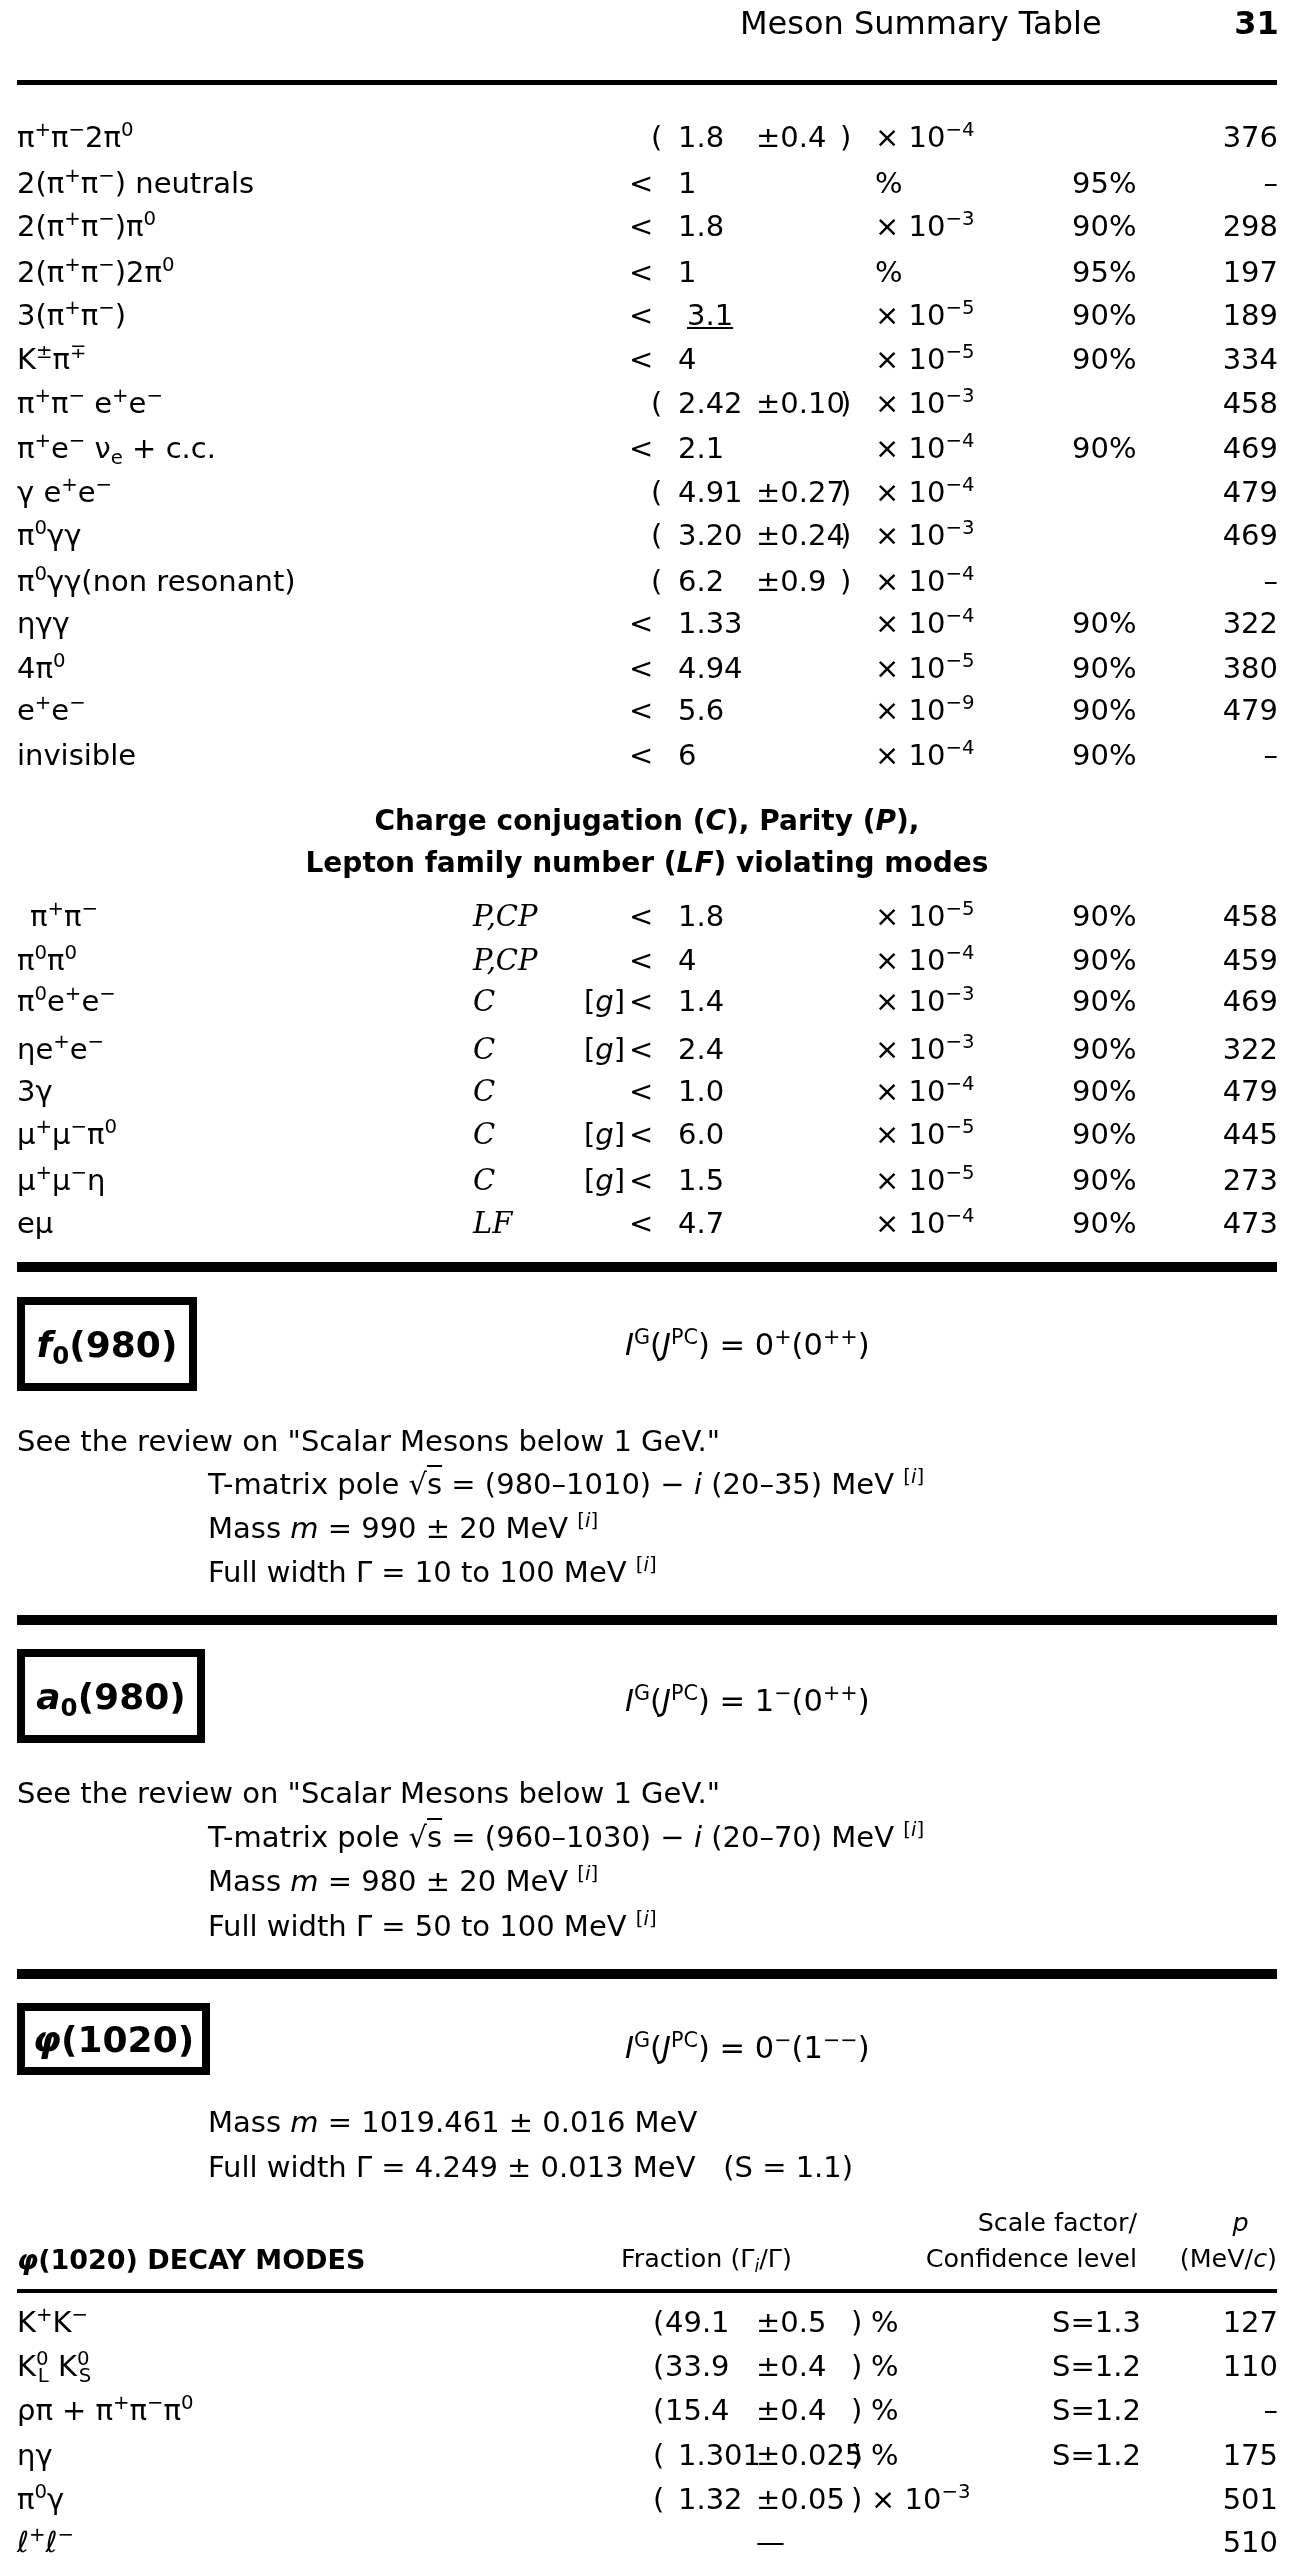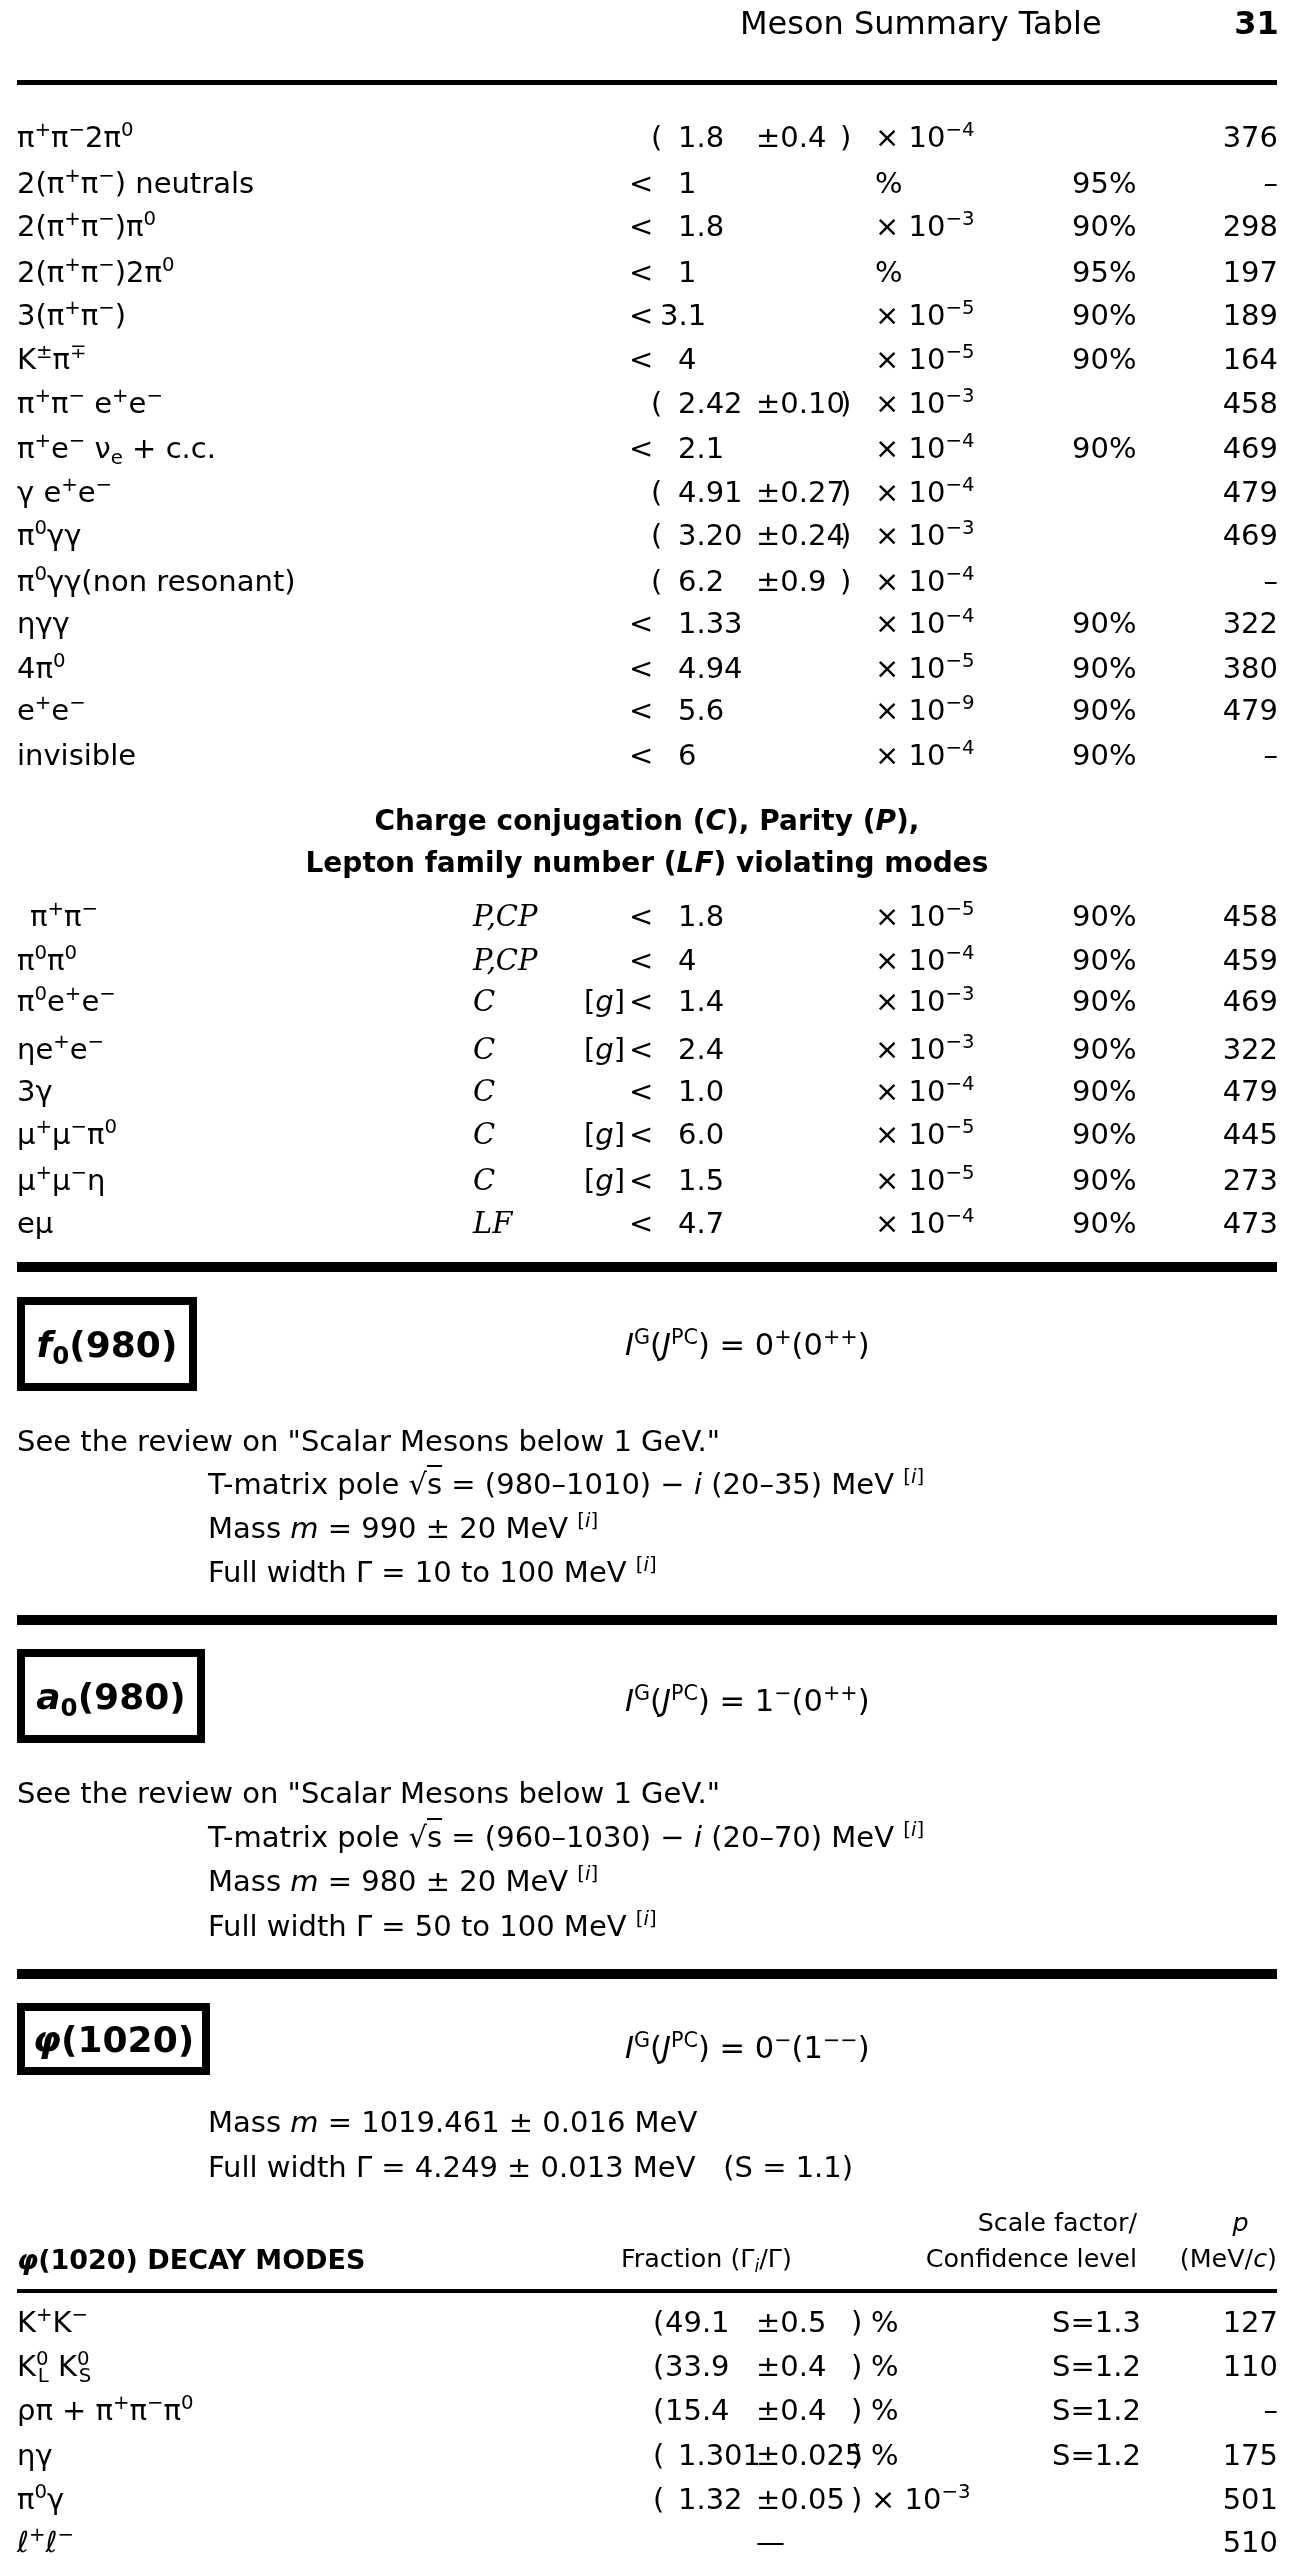--- a/index.html
+++ b/index.html
@@ -51,30 +51,30 @@
     <div class="abs t " style="left: 1072px; top: 212px;">90%</div>
     <div class="abs t " style="left: 1127px; top: 212px; width: 151px; text-align: right;">298</div>
     <div class="abs t " style="left: 17px; top: 258px;">2(π<sup>+</sup>π<sup>−</sup>)2π<sup>0</sup></div>
     <div class="abs t " style="left: 629px; top: 258px;">&lt;</div>
     <div class="abs t " style="left: 678px; top: 258px;">1</div>
     <div class="abs t " style="left: 875px; top: 258px;">%</div>
     <div class="abs t " style="left: 1072px; top: 258px;">95%</div>
     <div class="abs t " style="left: 1127px; top: 258px; width: 151px; text-align: right;">197</div>
     <div class="abs t " style="left: 17px; top: 301px;">3(π<sup>+</sup>π<sup>−</sup>)</div>
     <div class="abs t " style="left: 629px; top: 301px;">&lt;</div>
-    <div class="abs t " style="left: 660px; top: 301px;">3.1</div>
+    <div class="abs t " style="left: 687px; top: 301px; text-decoration: underline;">3.1</div>
     <div class="abs t " style="left: 875px; top: 301px;">× 10<sup>−5</sup></div>
     <div class="abs t " style="left: 1072px; top: 301px;">90%</div>
     <div class="abs t " style="left: 1127px; top: 301px; width: 151px; text-align: right;">189</div>
     <div class="abs t " style="left: 17px; top: 345px;">K<sup>±</sup>π<sup>∓</sup></div>
     <div class="abs t " style="left: 629px; top: 345px;">&lt;</div>
     <div class="abs t " style="left: 678px; top: 345px;">4</div>
     <div class="abs t " style="left: 875px; top: 345px;">× 10<sup>−5</sup></div>
     <div class="abs t " style="left: 1072px; top: 345px;">90%</div>
-    <div class="abs t " style="left: 1127px; top: 345px; width: 151px; text-align: right;">164</div>
+    <div class="abs t " style="left: 1127px; top: 345px; width: 151px; text-align: right;">334</div>
     <div class="abs t " style="left: 17px; top: 389px;">π<sup>+</sup>π<sup>−</sup> e<sup>+</sup>e<sup>−</sup></div>
     <div class="abs t " style="left: 651px; top: 389px;">(</div>
     <div class="abs t " style="left: 678px; top: 389px;">2.42</div>
     <div class="abs t " style="left: 756px; top: 389px;">±0.10</div>
     <div class="abs t " style="left: 840px; top: 389px;">)</div>
     <div class="abs t " style="left: 875px; top: 389px;">× 10<sup>−3</sup></div>
     <div class="abs t " style="left: 1127px; top: 389px; width: 151px; text-align: right;">458</div>
     <div class="abs t " style="left: 17px; top: 434px;">π<sup>+</sup>e<sup>−</sup> ν<sub>e</sub> + c.c.</div>
     <div class="abs t " style="left: 629px; top: 434px;">&lt;</div>
     <div class="abs t " style="left: 678px; top: 434px;">2.1</div>

